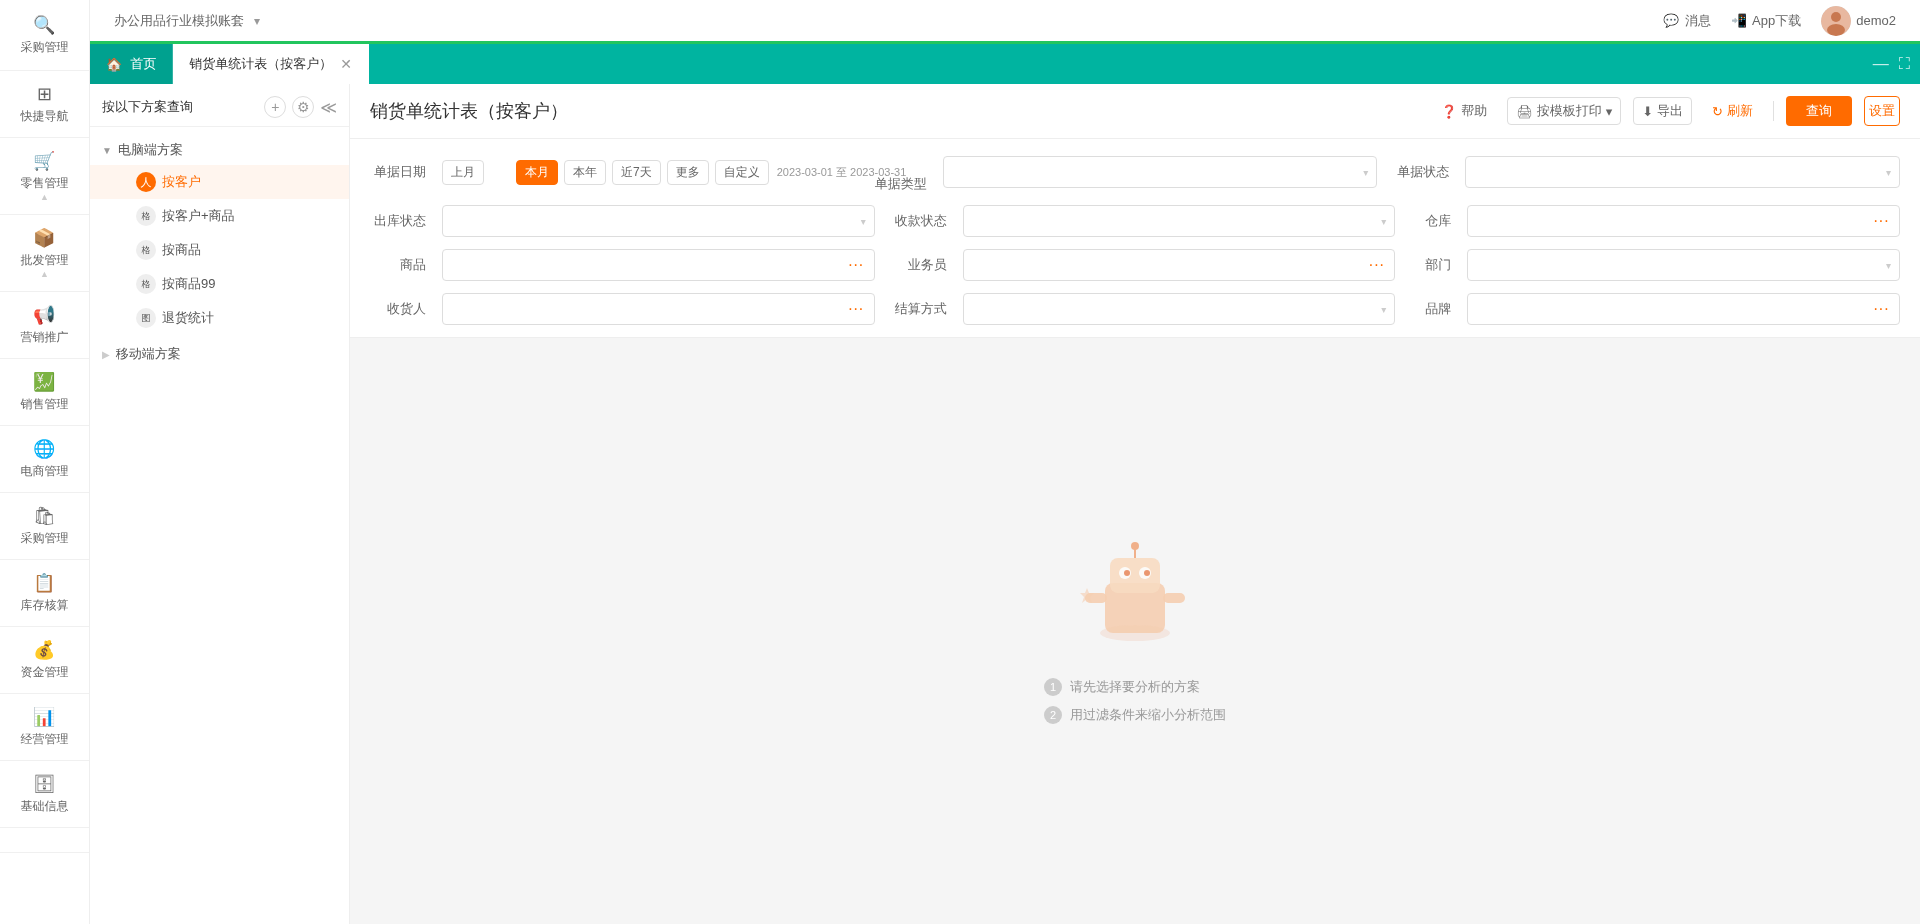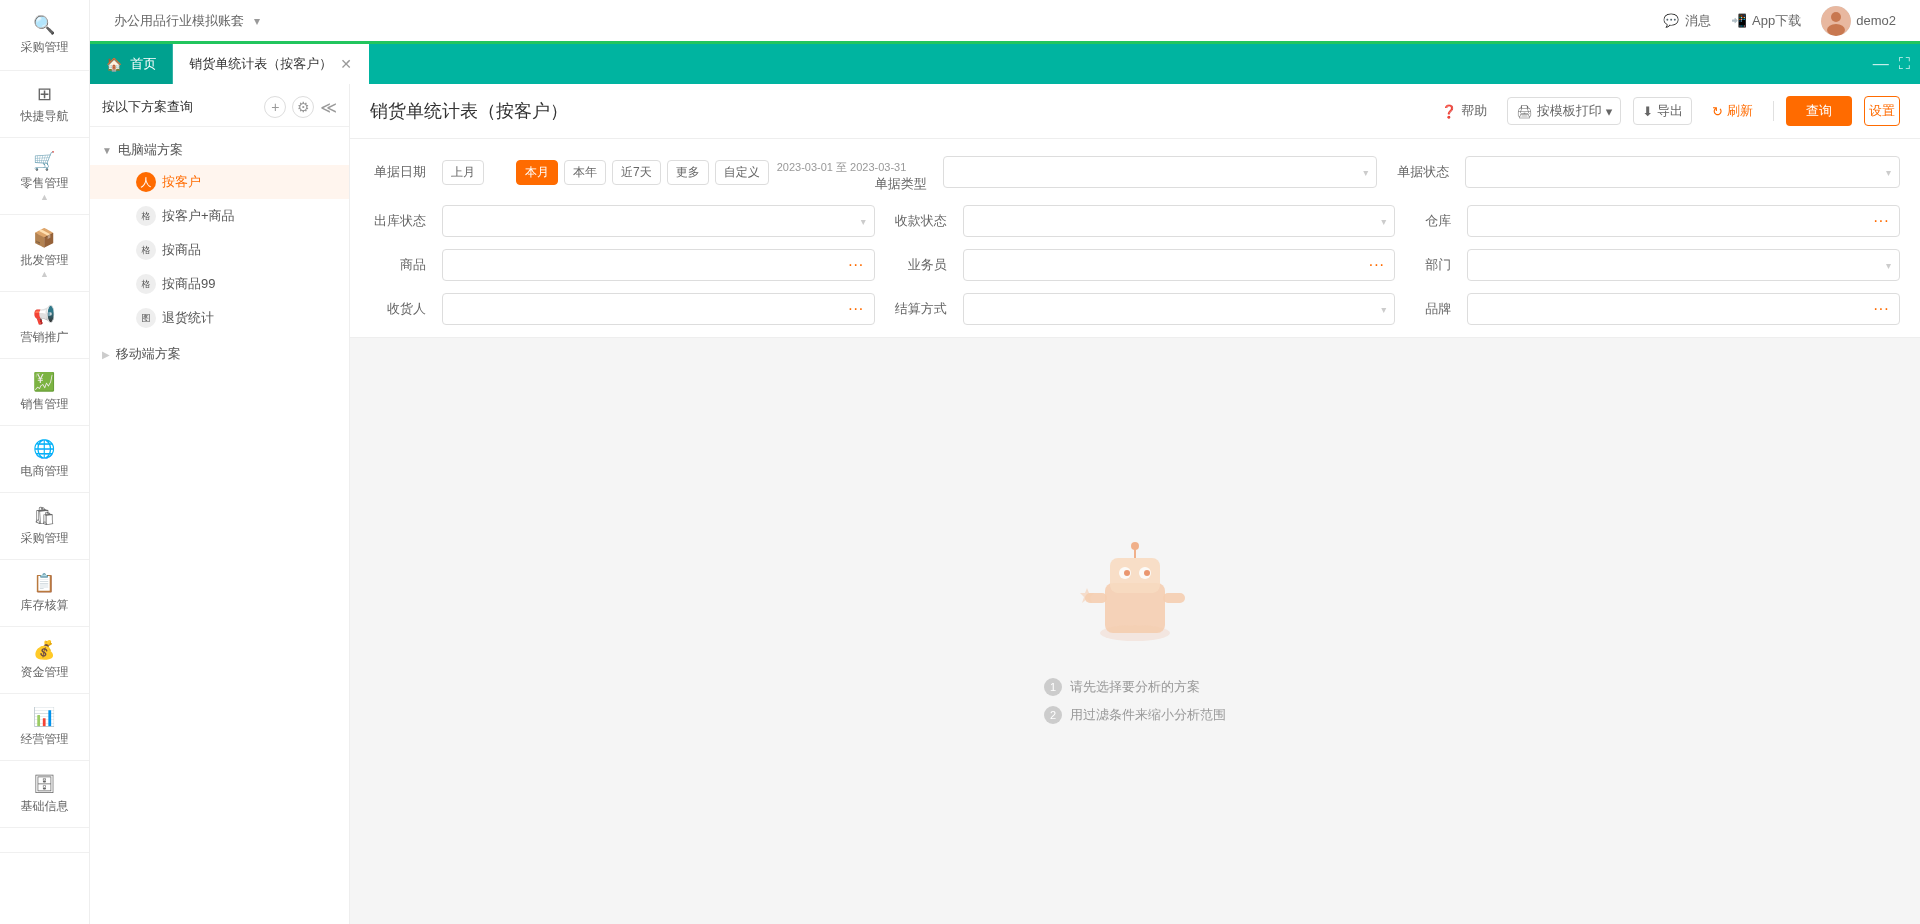--- a/index.html
+++ b/index.html
@@ -326,21 +326,21 @@
     .filter-dropdown {
       position: absolute;
       right: 8px;
       top: 50%;
       transform: translateY(-50%);
       color: #ccc;
       font-size: 10px;
     }
     .filter-date-group {
       display: flex;
-      align-items: flex-start;
+      align-items: center;
       gap: 8px;
       flex: 1;
     }
     .date-shortcuts {
       display: flex;
       gap: 6px;
       flex-shrink: 0;
     }
     .date-btn {
       padding: 3px 8px;

